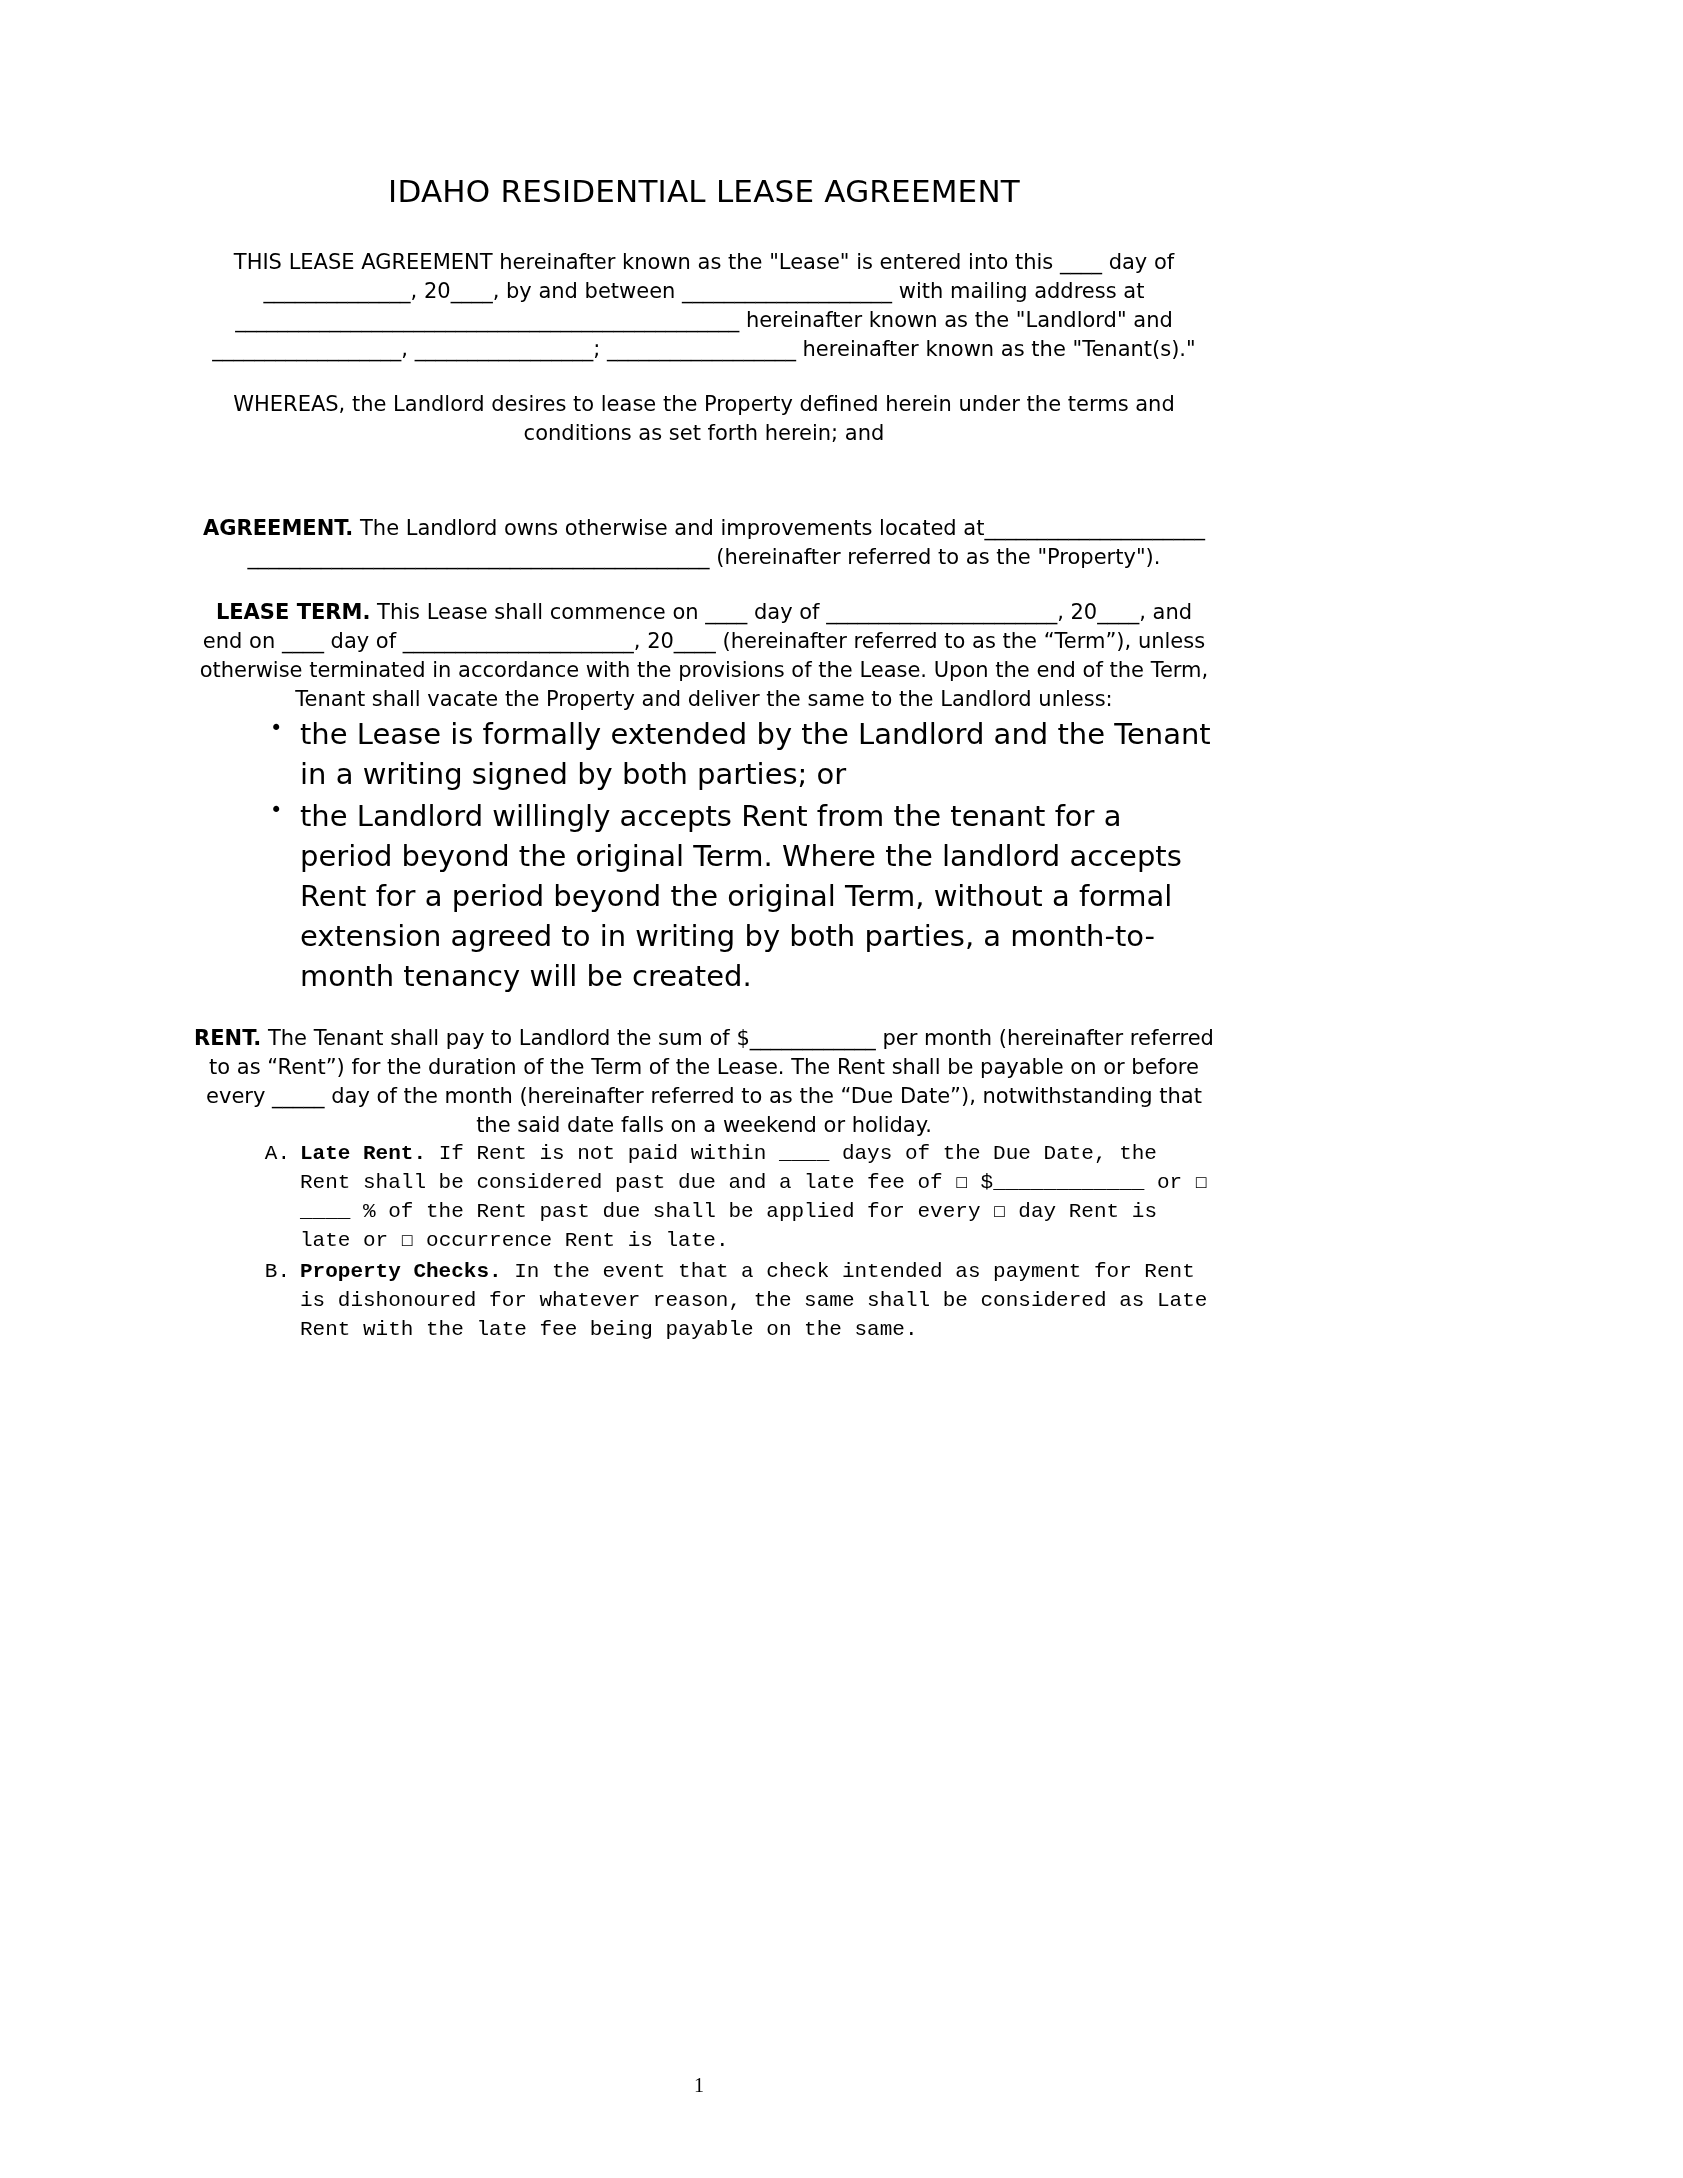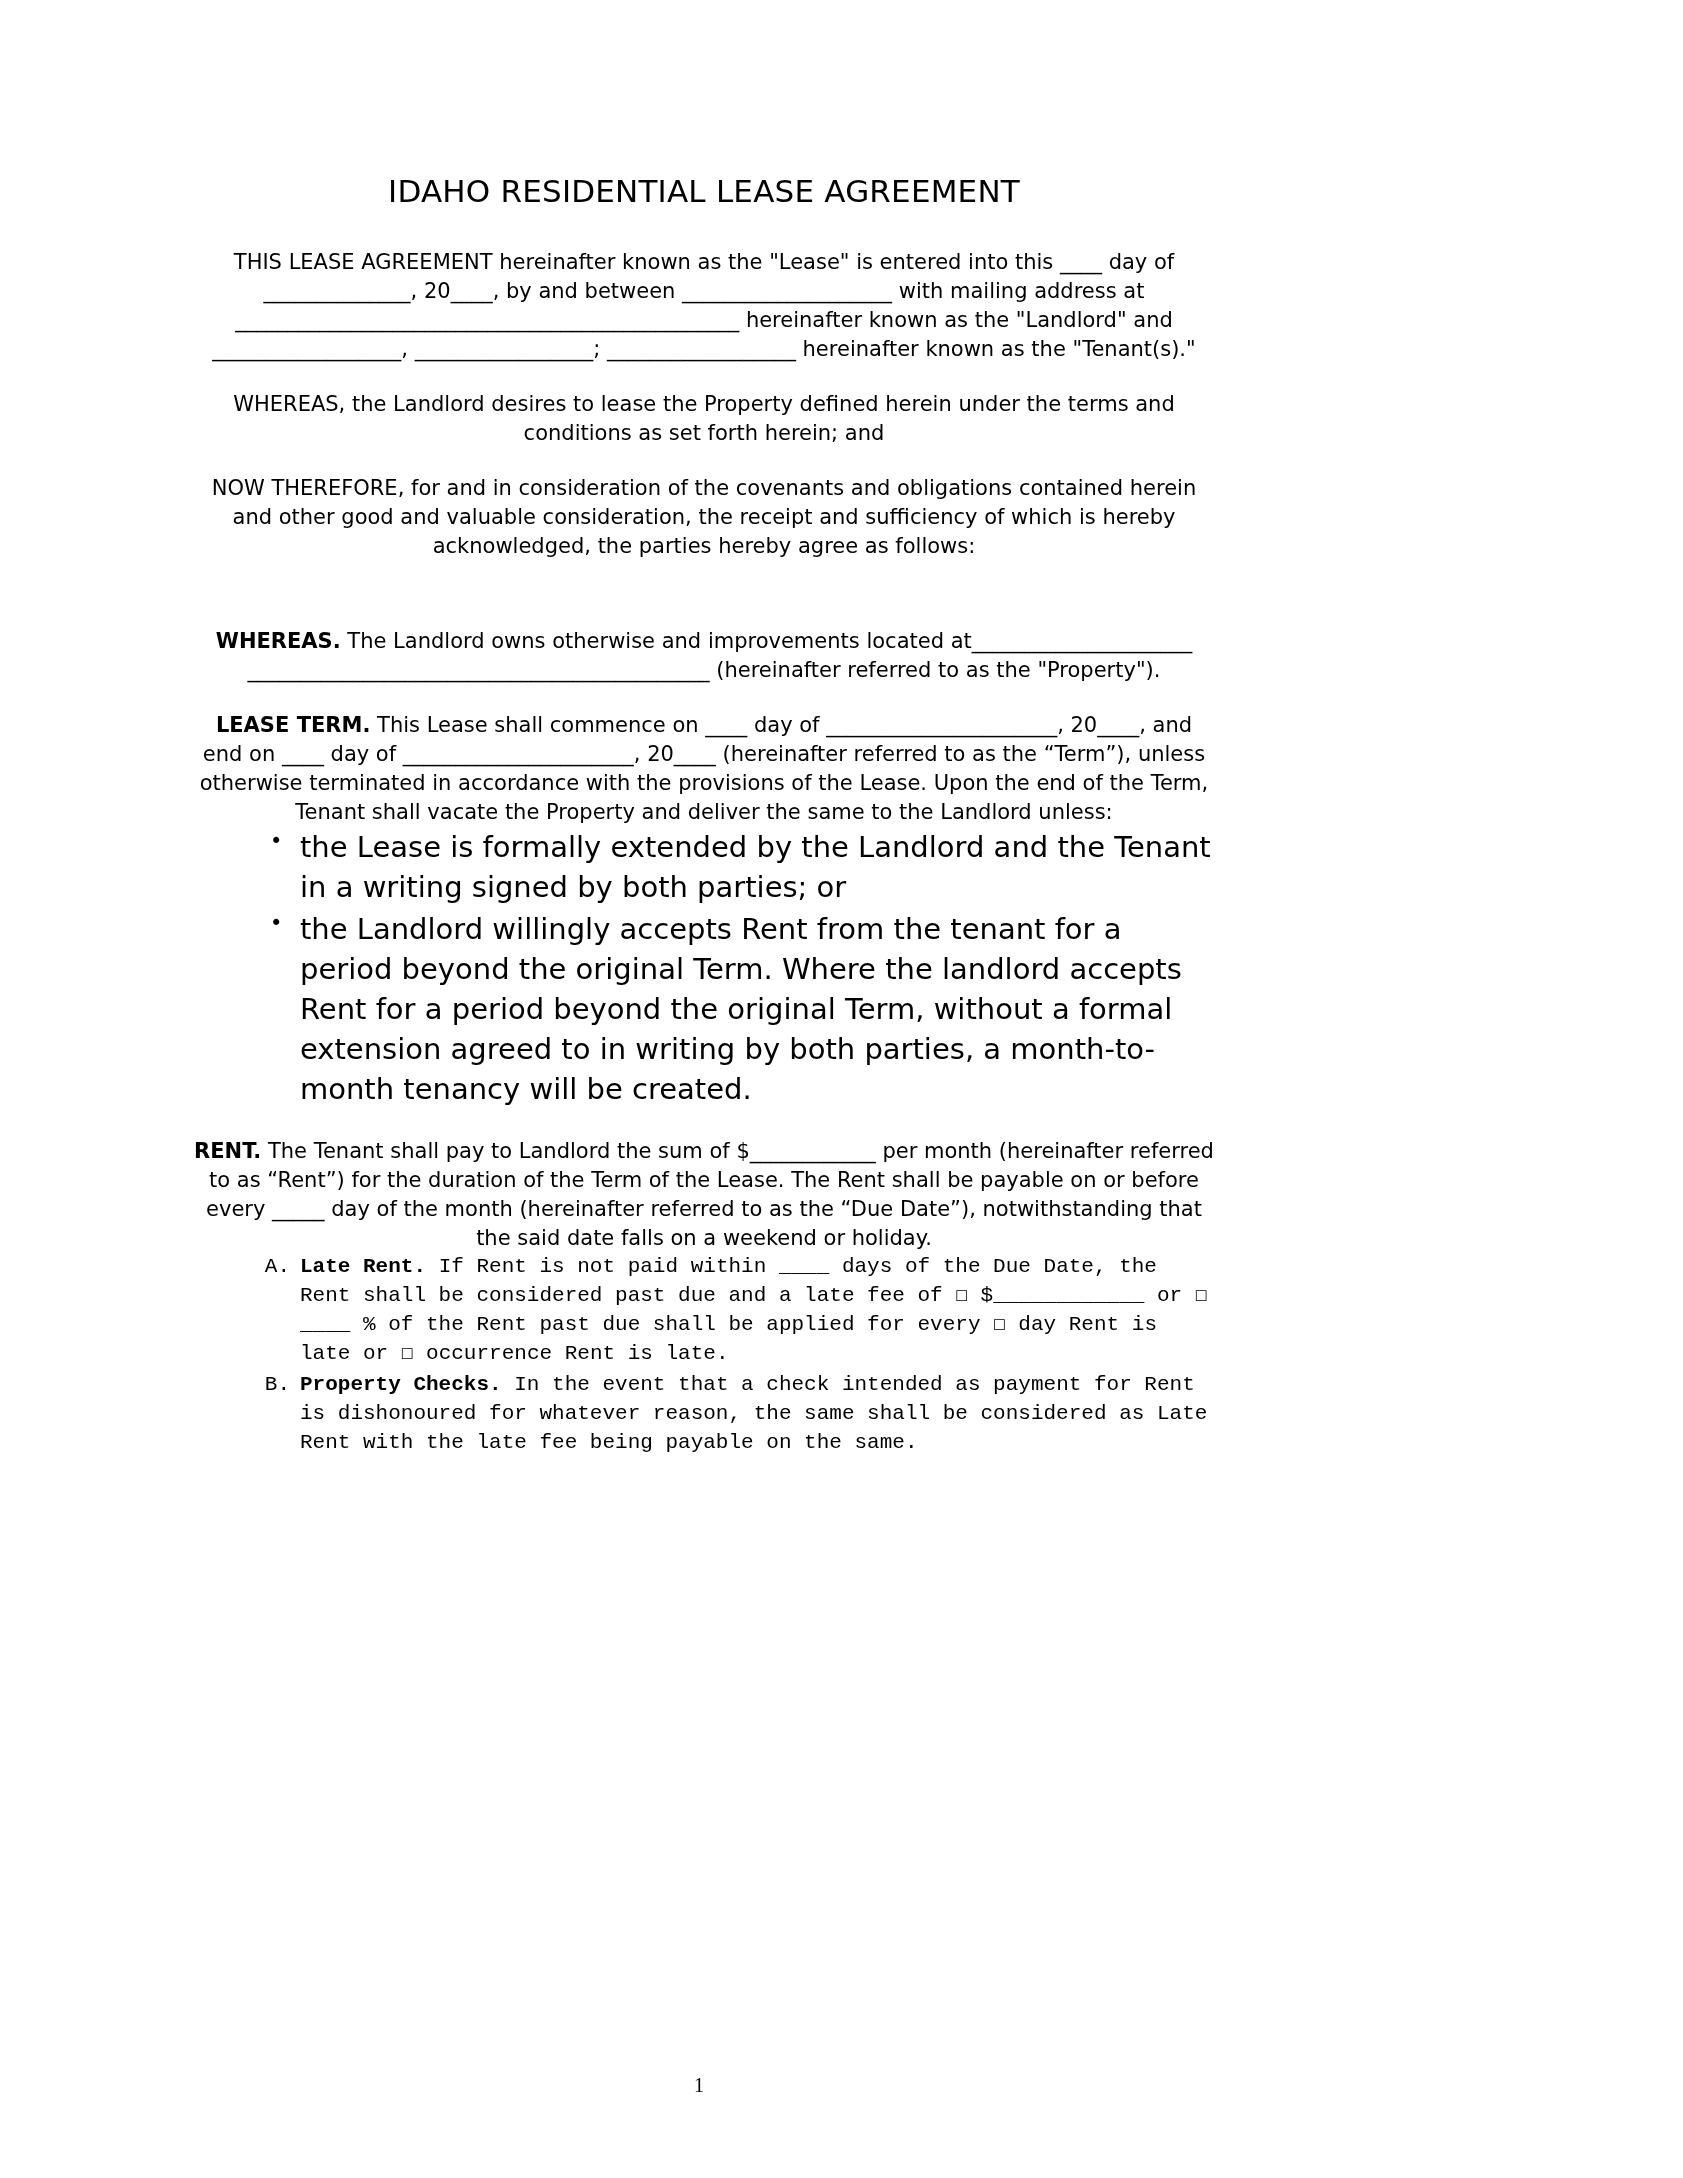--- a/index.html
+++ b/index.html
@@ -108,25 +108,24 @@
 
 <div class="page">
 
   <h1 class="doc-title">IDAHO RESIDENTIAL LEASE AGREEMENT</h1>
 
   <p class="para">THIS LEASE AGREEMENT hereinafter known as the "Lease" is entered into this ____ day of ______________, 20____, by and between ____________________ with mailing address at ________________________________________________ hereinafter known as the "Landlord" and __________________, _________________; __________________ hereinafter known as the "Tenant(s)."</p>
 
   <p class="para">WHEREAS, the Landlord desires to lease the Property defined herein under the terms and conditions as set forth herein; and</p>
 
 
-  <p class="para">NOW THEREFORE, for and in consideration of the covenants and obligations contained herein and other good and valuable consideration, the receipt and sufficiency of which is hereby acknowledged, the parties hereby agree as follows:</p>
 
   <div class="gap-lg"></div>
 
-  <p class="para"><span class="bold">WHEREAS.</span><span class="section-body"> The Landlord owns otherwise and improvements located at_____________________ ____________________________________________ (hereinafter referred to as the "Property").</span></p>
+  <p class="para"><span class="bold">AGREEMENT.</span><span class="section-body"> The Landlord owns otherwise and improvements located at_____________________ ____________________________________________ (hereinafter referred to as the "Property").</span></p>
 
   <p class="para tight"><span class="bold">LEASE TERM.</span><span class="section-body"> This Lease shall commence on ____ day of ______________________, 20____, and end on ____ day of ______________________,  20____ (hereinafter referred to as the “Term”), unless otherwise terminated in accordance with the provisions of the Lease. Upon the end of the Term, Tenant shall vacate the Property and deliver the same to the Landlord unless:</span></p>
 
   <ul class="bullets">
     <li>the Lease is formally extended by the Landlord and the Tenant in a writing signed by both parties; or</li>
     <li>the Landlord willingly accepts Rent from the tenant for a period beyond the original Term. Where the landlord accepts Rent for a period beyond the original Term, without a formal extension agreed to in writing by both parties, a month-to-month tenancy will be created.</li>
   </ul>
 
   <div style="height:26px"></div>
 

